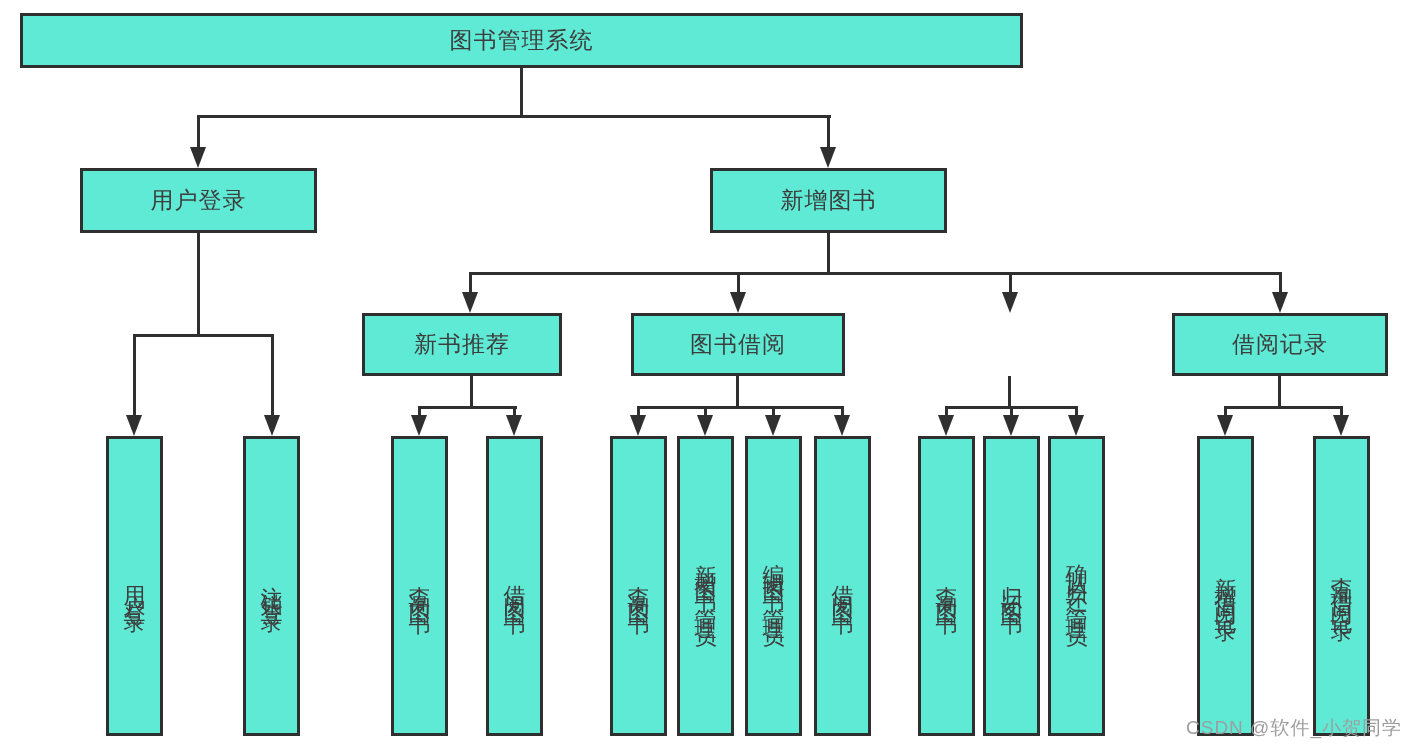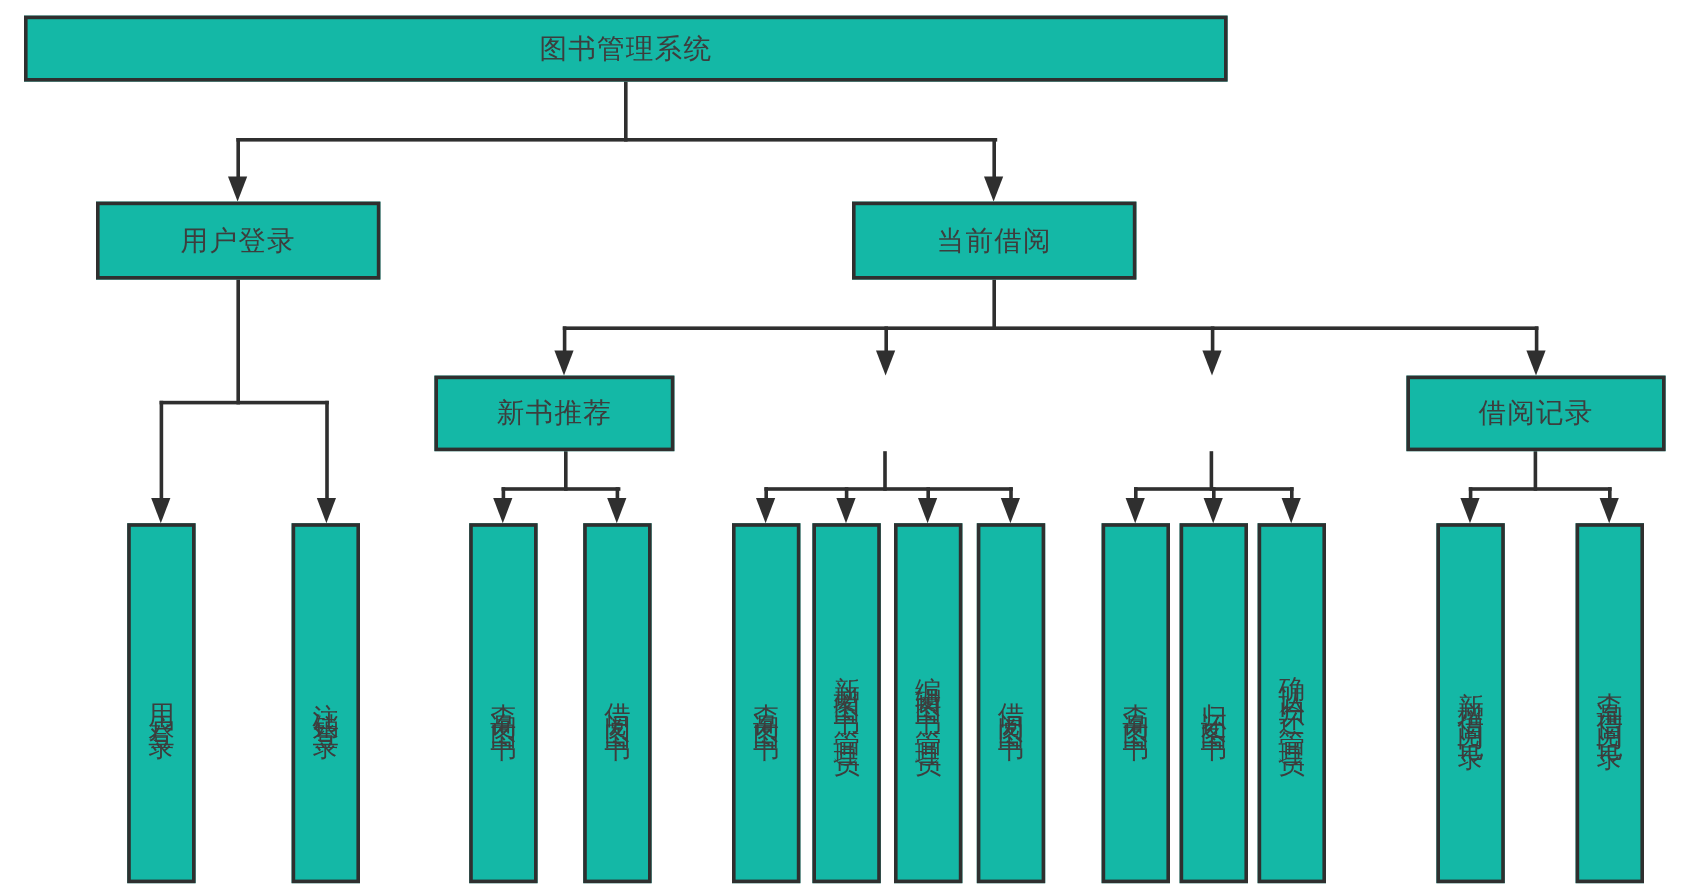--- a/index.html
+++ b/index.html
@@ -2,21 +2,21 @@
 <html><head>
 <meta charset="utf-8">
 <style>
   html,body { margin:0; padding:0; background:#ffffff; }
   .stage {
     position:relative; width:1405px; height:747px; background:#ffffff;
     font-family:"Liberation Sans","DejaVu Sans",sans-serif;
     overflow:hidden;
   }
   .box {
-    position:absolute; background:#14b8a6; border:3px solid #2f2f2f;
+    position:absolute; background:#5eead4; border:3px solid #2f2f2f;
     box-sizing:border-box; display:flex; align-items:center; justify-content:center;
     color:#3d3d3d; z-index:2;
   }
   .hbox { font-size:23px; letter-spacing:1px; }
   .leaf { font-size:22px; }
   .vtext {
     writing-mode:vertical-rl; text-orientation:mixed;
     letter-spacing:9px; line-height:1; white-space:nowrap;
   }
   .vline { position:absolute; width:3px; background:#2f2f2f; z-index:1; }
@@ -44,21 +44,21 @@
   <div class="hline" style="left:197px; top:115px; width:634px;"></div>
   <div class="vline" style="left:197px; top:115px; height:36px;"></div>
   <div class="arrow" style="left:190px; top:147px;"></div>
   <div class="vline" style="left:827px; top:115px; height:36px;"></div>
   <div class="arrow" style="left:820px; top:147px;"></div>
 
   <div class="box hbox" style="left:80px; top:168px; width:237px; height:65px;">
     <span>用户登录</span>
   </div>
   <div class="box hbox" style="left:710px; top:168px; width:237px; height:65px;">
-    <span>当前借阅</span>
+    <span>新增图书</span>
   </div>
 
   <div class="vline" style="left:197px; top:233px; height:104px;"></div>
   <div class="hline" style="left:133px; top:334px; width:141px;"></div>
   <div class="vline" style="left:133px; top:334px; height:84px;"></div>
   <div class="arrow" style="left:126px; top:415px;"></div>
   <div class="vline" style="left:271px; top:334px; height:84px;"></div>
   <div class="arrow" style="left:264px; top:415px;"></div>
 
   <div class="vline" style="left:827px; top:233px; height:42px;"></div>
@@ -67,20 +67,23 @@
   <div class="arrow" style="left:462px; top:292px;"></div>
   <div class="vline" style="left:737px; top:272px; height:24px;"></div>
   <div class="arrow" style="left:730px; top:292px;"></div>
   <div class="vline" style="left:1009px; top:272px; height:24px;"></div>
   <div class="arrow" style="left:1002px; top:292px;"></div>
   <div class="vline" style="left:1279px; top:272px; height:24px;"></div>
   <div class="arrow" style="left:1272px; top:292px;"></div>
 
   <div class="box hbox" style="left:362px; top:313px; width:200px; height:63px;">
     <span>新书推荐</span>
+  </div>
+  <div class="box hbox" style="left:631px; top:313px; width:214px; height:63px;">
+    <span>图书借阅</span>
   </div>
   <div class="box hbox" style="left:1172px; top:313px; width:216px; height:63px;">
     <span>借阅记录</span>
   </div>
 
   <div class="vline" style="left:470px; top:376px; height:33px;"></div>
   <div class="hline" style="left:418px; top:406px; width:99px;"></div>
   <div class="vline" style="left:418px; top:406px; height:14px;"></div>
   <div class="arrow" style="left:411px; top:415px;"></div>
   <div class="vline" style="left:513px; top:406px; height:14px;"></div>
@@ -150,14 +153,15 @@
     <span class="vtext">确认归还（管理员）</span>
   </div>
 
   <div class="box leaf" style="left:1197px; top:436px; width:57px; height:300px;">
     <span class="vtext">新增借阅记录</span>
   </div>
   <div class="box leaf" style="left:1313px; top:436px; width:57px; height:300px;">
     <span class="vtext">查询借阅记录</span>
   </div>
 
+  <div class="watermark">CSDN @软件_小贺同学</div>
 
 </div>
 
 </body></html>

